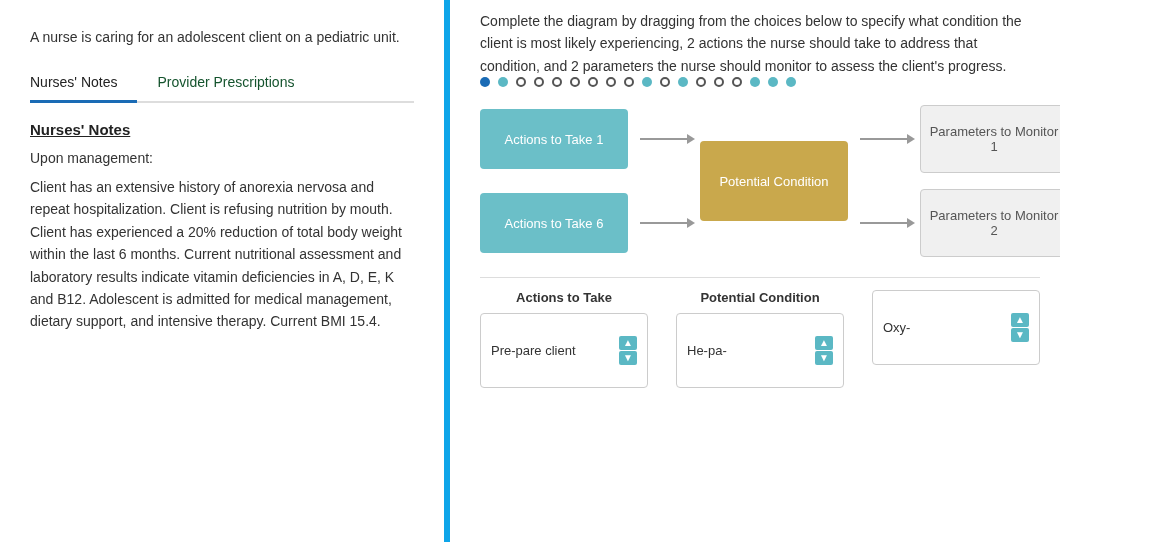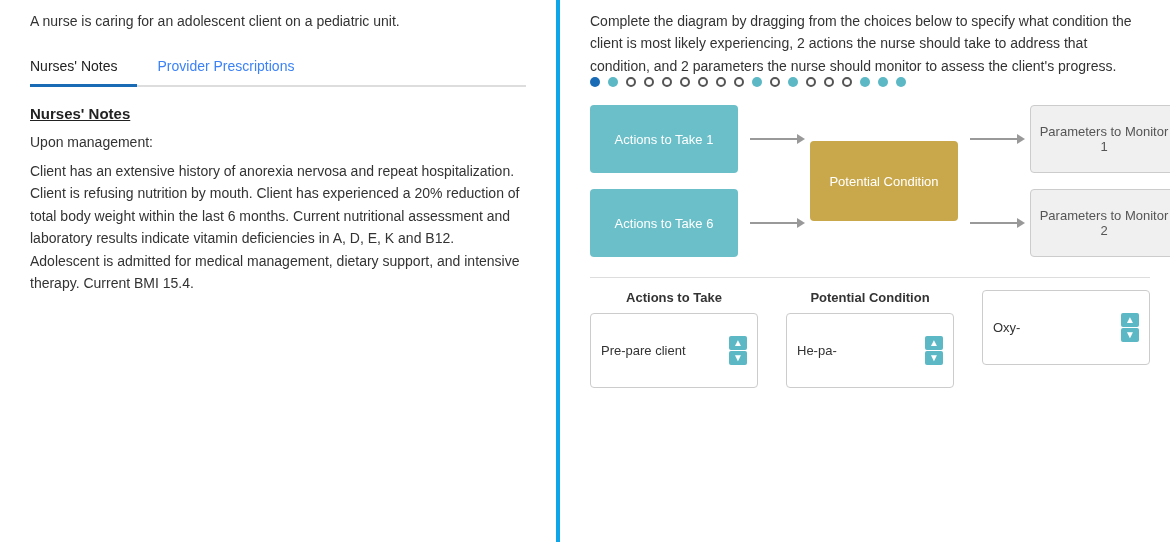--- a/index.html
+++ b/index.html
@@ -9,23 +9,23 @@
       background: #fff;
       color: #222;
       width: 1170px;
       height: 542px;
       overflow: hidden;
       display: flex;
     }
 
     
     .left-panel {
-      width: 560px;
-      padding: 11px 30px 10px 30px;
-      border-right: 4px solid #0ea5e9;
+      width: 450px;
+      padding: 27px 30px 10px 30px;
+      border-right: 6px solid #0ea5e9;
       overflow: hidden;
     }
 
     .intro-text {
       font-size: 14px;
       color: #333;
       margin-bottom: 18px;
       line-height: 1.5;
     }
 
@@ -33,21 +33,21 @@
       display: flex;
       gap: 0;
       border-bottom: 2px solid #ddd;
       margin-bottom: 18px;
     }
 
     .tab {
       padding: 8px 20px 10px 0;
       font-size: 14px;
       cursor: pointer;
-      color: #3b82f6;
+      color: #14532d;
       border-bottom: 3px solid transparent;
       margin-bottom: -2px;
     }
 
     .tab.active {
       color: #222;
       border-bottom: 3px solid #1a6bb5;
     }
 
     .notes-title {
@@ -101,21 +101,21 @@
 
     .dot.filled { background: #1a6bb5; }
     .dot.outline { background: transparent; border: 2px solid #555; }
     .dot.teal { background: #5bb8c4; }
 
     .action-box {
       background: #6bbfc8;
       border: none;
       border-radius: 4px;
       width: 148px;
-      height: 68px;
+      height: 60px;
       display: flex;
       align-items: center;
       justify-content: center;
       font-size: 13px;
       color: #fff;
       text-align: center;
       padding: 8px;
     }
 
     .condition-box {

